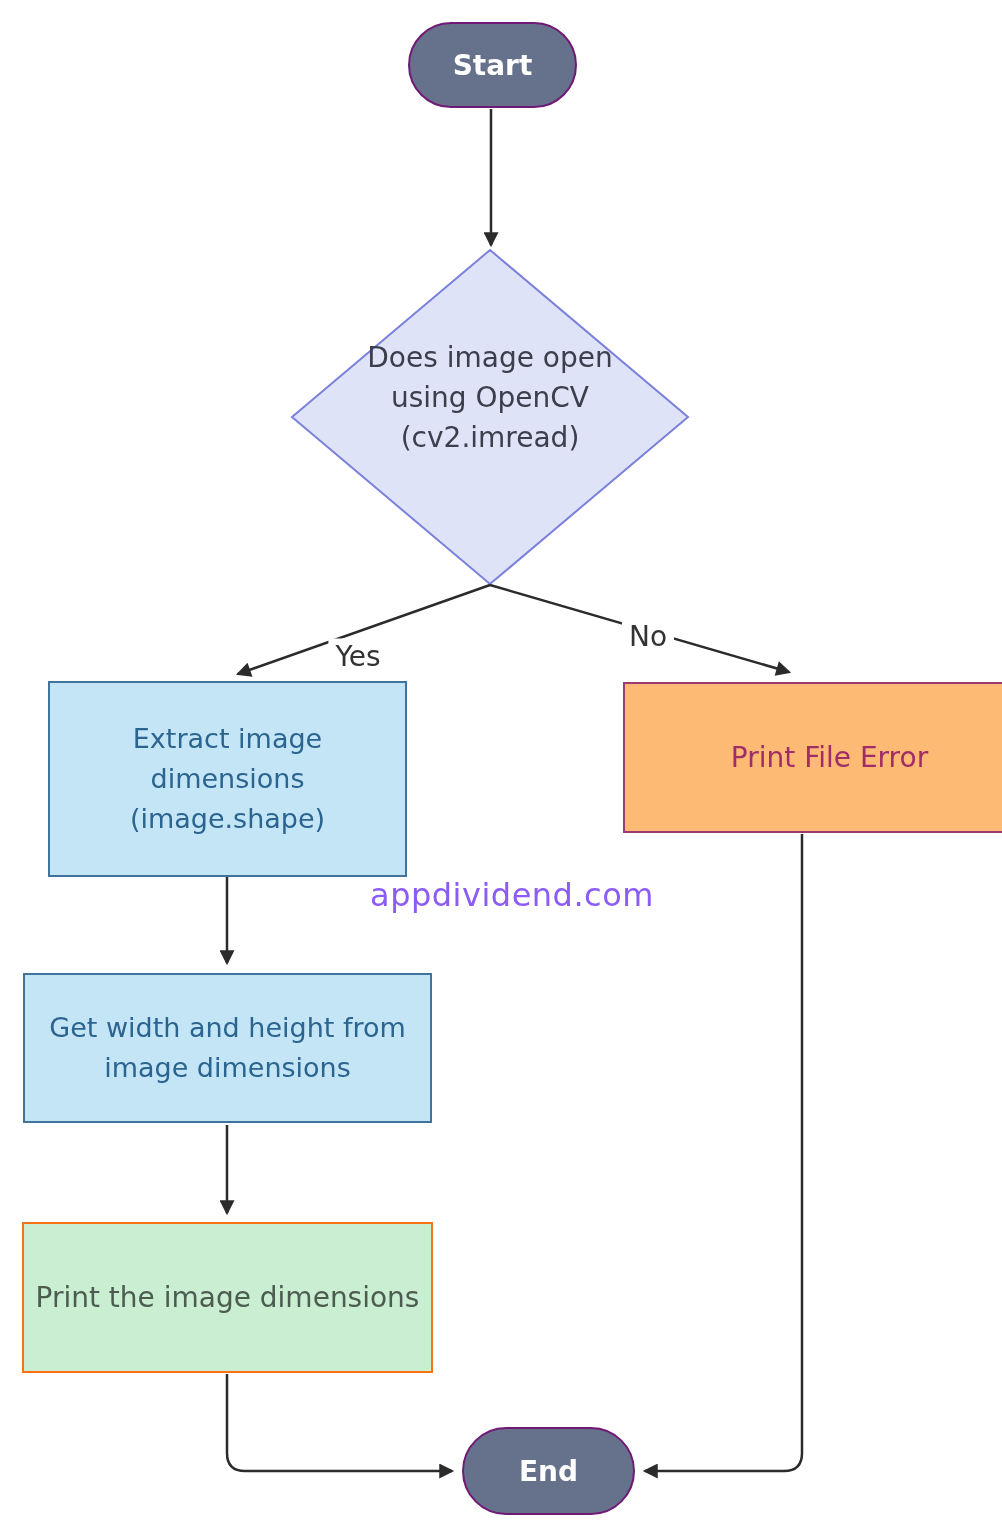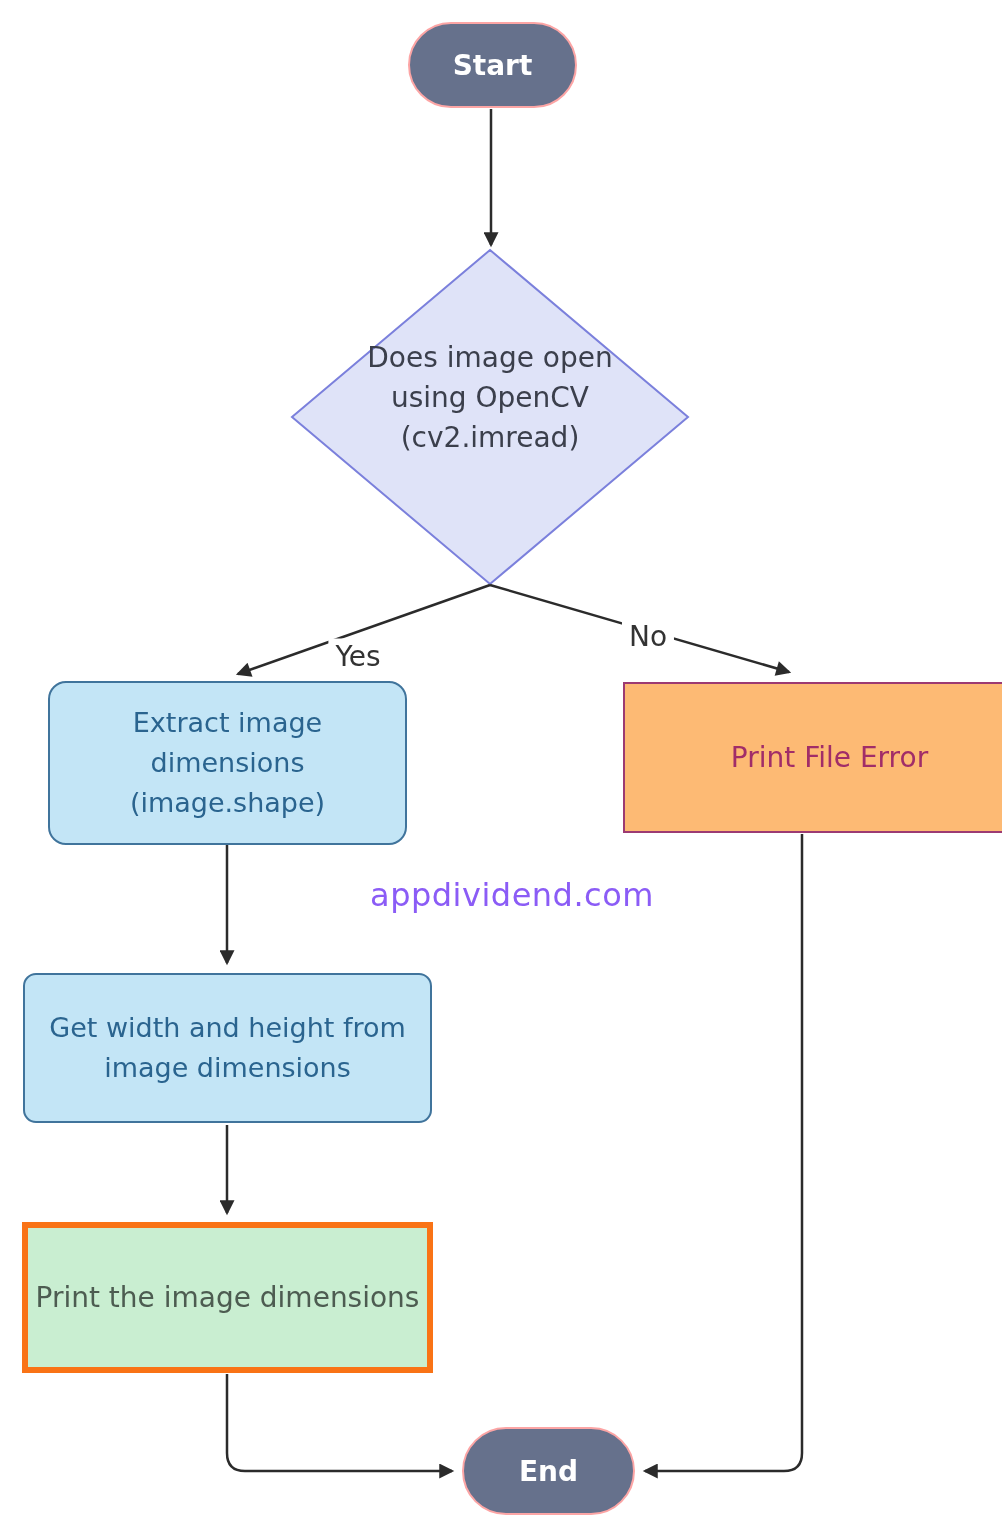--- a/index.html
+++ b/index.html
@@ -21,54 +21,54 @@
     box-sizing: border-box;
     display: flex;
     align-items: center;
     justify-content: center;
     text-align: center;
     white-space: pre-line;
     z-index: 2;
   }
   .terminator {
     background: #66718c;
-    border: 2px solid #fca5a5;
+    border: 2px solid #701a75;
     color: #ffffff;
     font-size: 28px;
     font-weight: 600;
   }
   .terminator.start { left: 408px; top: 22px; width: 169px; height: 86px; border-radius: 43px; }
   .terminator.end   { left: 462px; top: 1427px; width: 173px; height: 88px; border-radius: 44px; }
   .decision-label {
     left: 335px; top: 331px; width: 310px; height: 134px;
     color: #3b3f4c;
     font-size: 28px;
     line-height: 40px;
     z-index: 2;
   }
   .process {
     background: #c3e5f6;
     border: 2px solid #40749c;
     color: #2a648f;
     font-size: 27px;
     line-height: 40px;
   }
-  .process.extract { left: 48px; top: 681px; width: 359px; height: 164px; border-radius: 18px; }
-  .process.getwh   { left: 23px; top: 973px; width: 409px; height: 150px; border-radius: 13px; }
+  .process.extract { left: 48px; top: 681px; width: 359px; height: 196px; }
+  .process.getwh   { left: 23px; top: 973px; width: 409px; height: 150px; }
   .error-box {
     left: 623px; top: 682px; width: 413px; height: 151px;
     background: #fdba74;
     border: 2px solid #9c3a72;
     color: #a12d68;
     font-size: 28px;
   }
   .success-box {
     left: 22px; top: 1222px; width: 411px; height: 151px;
     background: #c9eed1;
-    border: 6px solid #f97316;
+    border: 2px solid #f97316;
     color: #4d5c51;
     font-size: 28px;
   }
   .edge-label {
     position: absolute;
     transform: translate(-50%, -50%);
     background: #ffffff;
     padding: 1px 7px;
     color: #333333;
     font-size: 28px;

